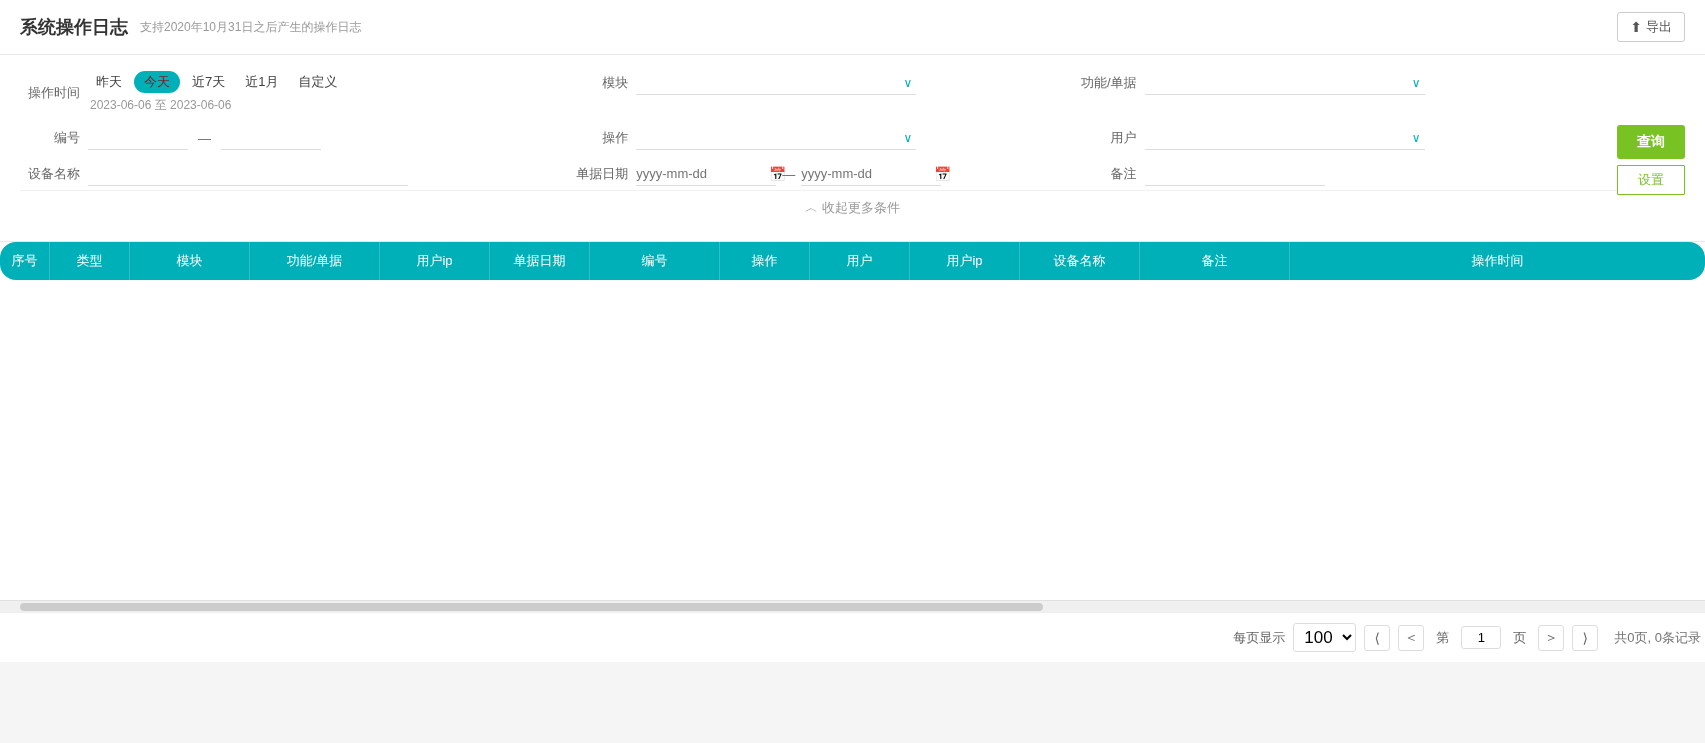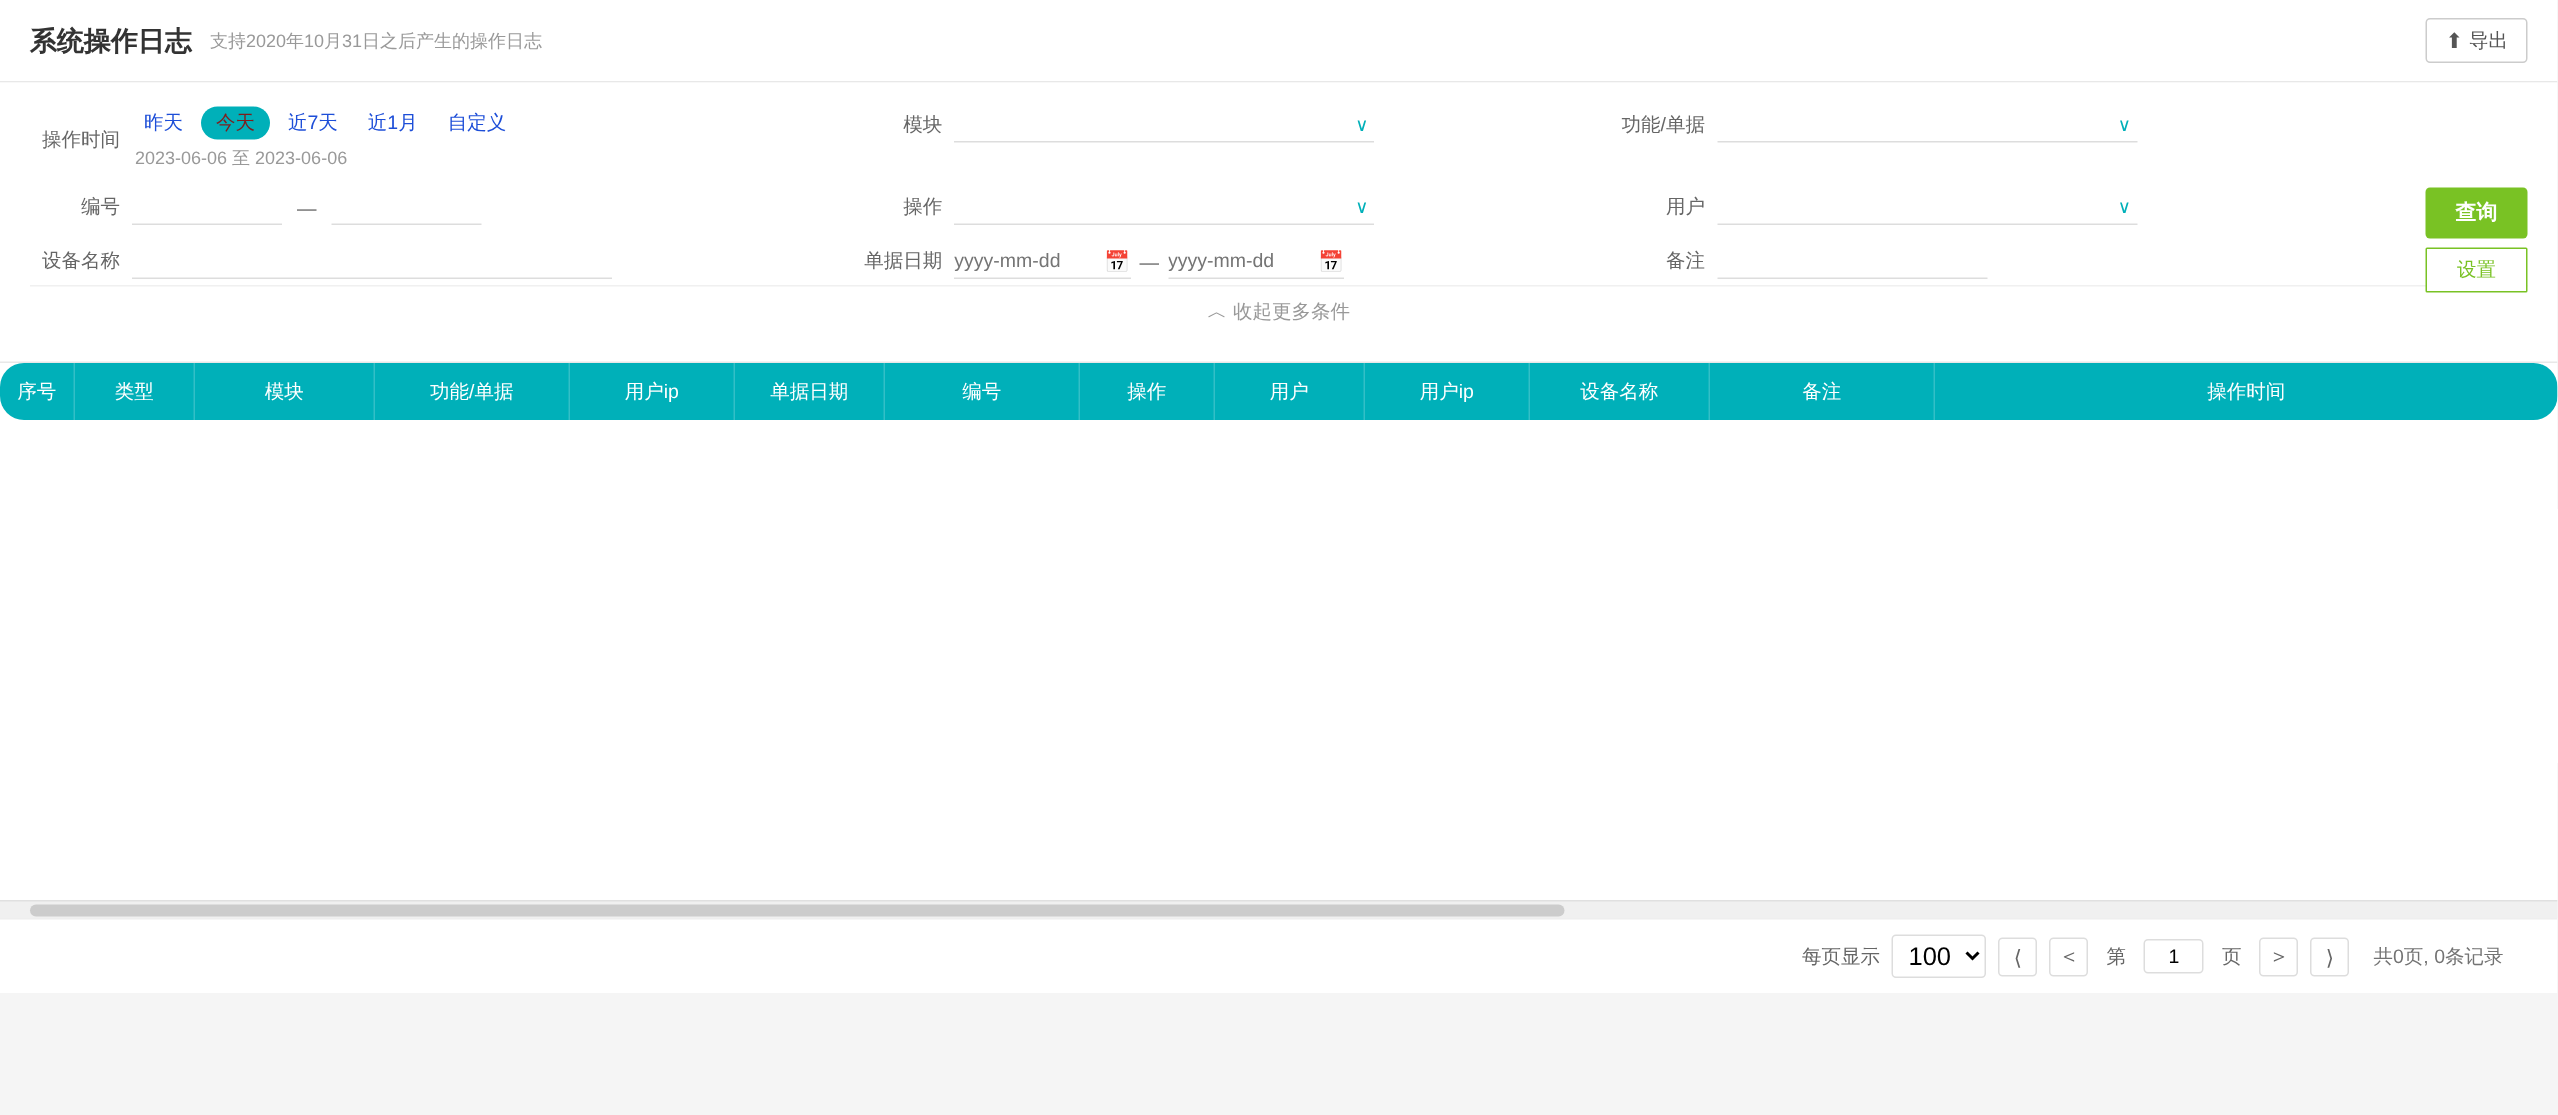--- a/index.html
+++ b/index.html
@@ -46,21 +46,21 @@
       margin-right: 8px;
       min-width: 60px;
       text-align: right;
     }
     .filter-label-wide { min-width: 70px; }
 
     .time-filter { display: flex; flex-direction: column; }
     .time-filter-buttons { display: flex; align-items: center; gap: 4px; margin-bottom: 4px; }
     .time-btn {
       padding: 2px 8px; border-radius: 3px; cursor: pointer; font-size: 13px;
-      border: none; background: transparent; color: #1d4ed8;
+      border: none; background: transparent; color: #404040;
     }
     .time-btn.active {
       background: #00b0b9; color: #7f1d1d; border-radius: 12px; padding: 2px 10px;
     }
     .time-range { font-size: 12px; color: #999; margin-left: 2px; }
 
     .filter-input {
       border: none; border-bottom: 1px solid #ddd; outline: none;
       padding: 4px 0; font-size: 13px; color: #333; background: transparent;
       width: 100%; max-width: 180px;
@@ -73,20 +73,21 @@
     }
     .filter-select-input {
       flex: 1; border: none; outline: none; background: transparent;
       padding: 4px 0; font-size: 13px; color: #333;
     }
     .filter-chevron { color: #00b0b9; font-size: 12px; padding: 0 4px; }
 
     .date-input-wrapper {
       display: flex; align-items: center; border-bottom: 1px solid #ddd;
       max-width: 140px;
+      gap: 33px;
     }
     .date-input {
       border: none; outline: none; background: transparent;
       padding: 4px 0; font-size: 13px; color: #bbb; width: 100px;
     }
     .calendar-icon { color: #00b0b9; font-size: 14px; cursor: pointer; }
 
     .number-range { display: flex; align-items: center; gap: 4px; }
     .number-input {
       border: none; border-bottom: 1px solid #ddd; outline: none;
@@ -158,21 +159,21 @@
       top: 2px;
       left: 20px;
       width: 60%;
       cursor: pointer;
     }
 
     .pagination-bar {
       display: flex;
       align-items: center;
       justify-content: flex-end;
-      padding: 10px 36px;
+      padding: 10px 4px;
       background: #fff;
       border-top: 1px solid #eee;
       gap: 8px;
       font-size: 13px;
       color: #666;
     }
     .per-page-select {
       border: 1px solid #ddd; padding: 3px 6px; border-radius: 3px;
       font-size: 17px; cursor: pointer; background: #fff;
     }

